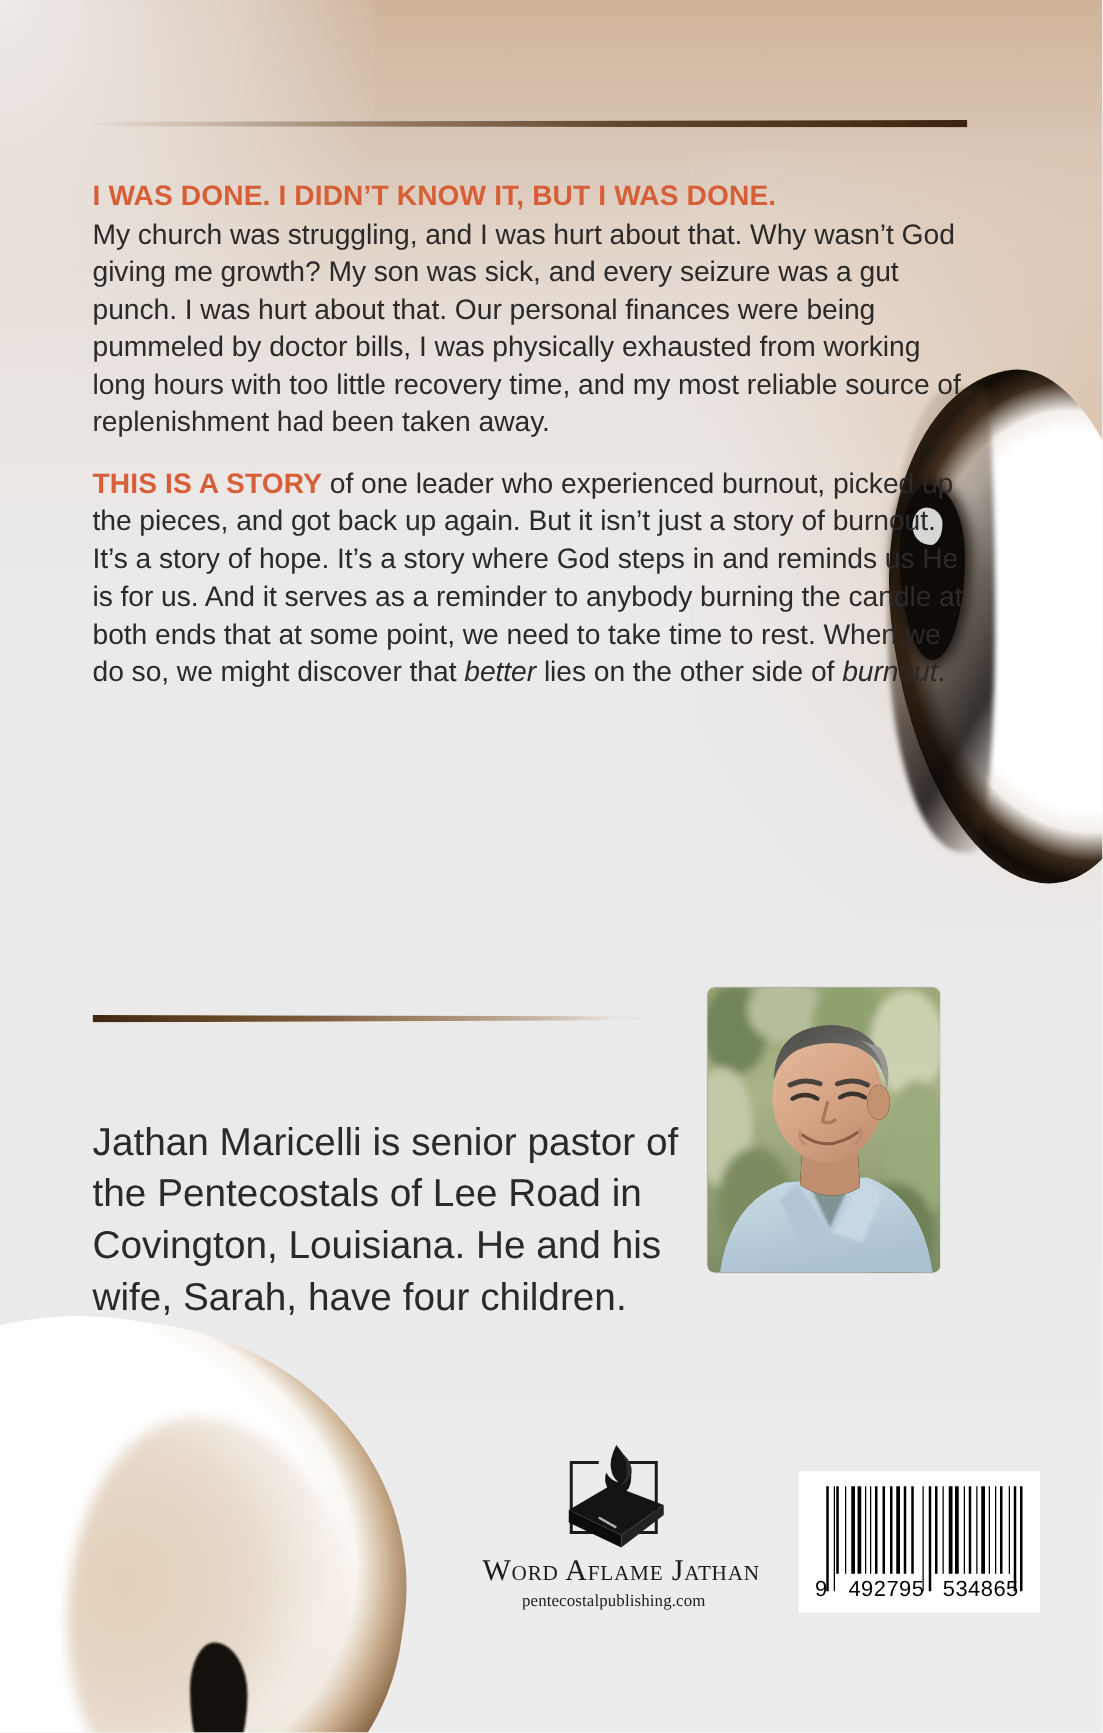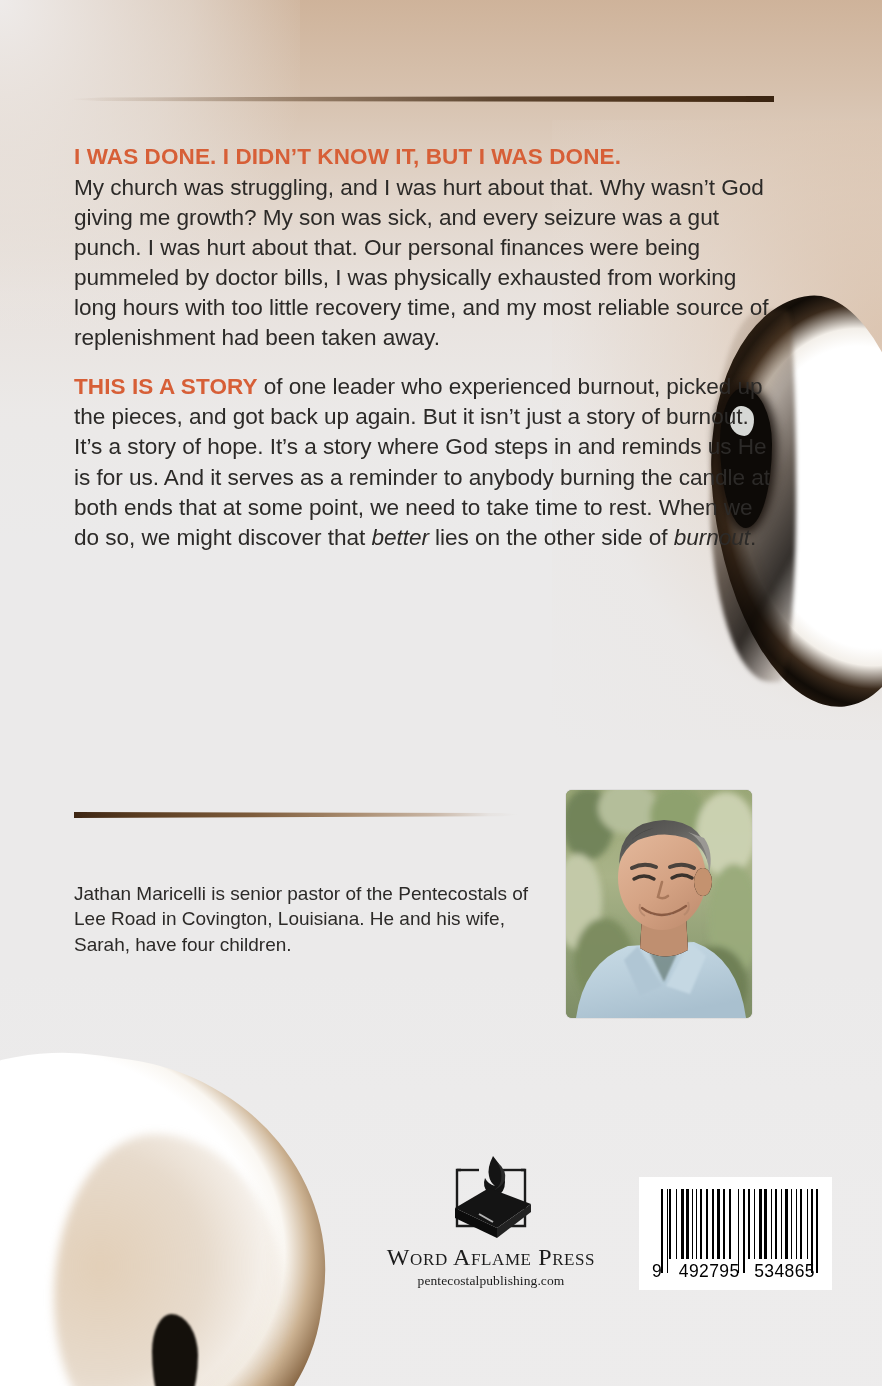--- a/index.html
+++ b/index.html
@@ -238,21 +238,21 @@
   em.it { font-style: italic; }
 
   .para-story { margin-top: 0; }
 
   
   .bio {
     position: absolute;
     left: 74px;
     top: 862px;
     width: 470px;
-    font-size: 19px;
+    font-size: 31px;
     line-height: 1.33;
     color: #2c2a28;
   }
 
   .author-photo {
     position: absolute;
     left: 566px;
     top: 790px;
     width: 186px;
     height: 228px;
@@ -468,21 +468,21 @@
         <path d="M58 8 Q52 20 54 28 Q55 34 60 38 Q53 36 50 30 Q47 38 53 45 Q58 50 62 48
                  Q70 44 70 34 Q70 22 58 8 Z" fill="#141414"></path>
         <path d="M62 14 Q68 24 66 33 Q64 40 58 42 Q66 40 70 32 Q72 22 62 14 Z" fill="#2a2a2a"></path>
 
         <path d="M20 60 L54 40 L96 56 L62 80 Z" fill="#141414"></path>
         <path d="M20 60 L20 70 L62 90 L62 80 Z" fill="#0c0c0c"></path>
         <path d="M62 80 L96 56 L96 64 L62 90 Z" fill="#222222"></path>
         <path d="M44 66 L58 74" stroke="#e9e9e9" stroke-width="2" opacity="0.75"></path>
       </svg>
     </div>
-    <p class="press-name">Word Aflame Press</p>
+    <p class="press-name">Word Aflame Jathan</p>
     <p class="press-url">pentecostalpublishing.com</p>
   </div>
 
   <div class="barcode-box">
     <div class="barcode-bars" id="bars">
         <div class="bar" style="width: 10px; background: transparent; height: 70px;"></div>
         <div class="bar guard" style="width: 2px;"></div>
         <div class="bar" style="width: 2px; background: transparent; height: 70px;"></div>
         <div class="bar guard" style="width: 2px;"></div>
         <div class="bar" style="width: 2px;"></div>

